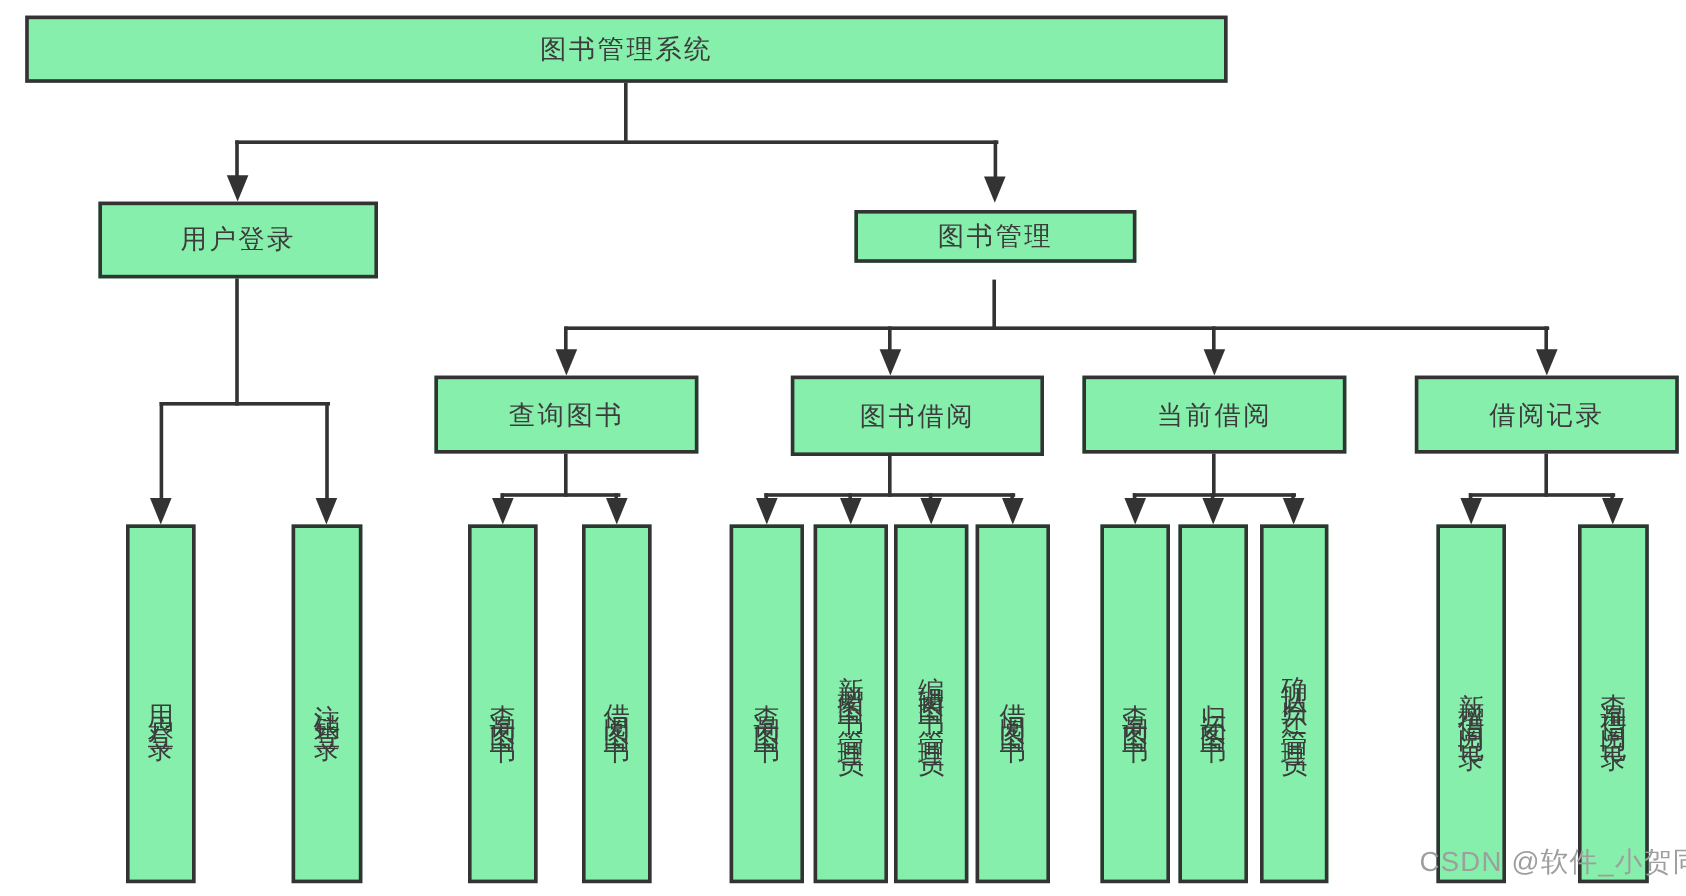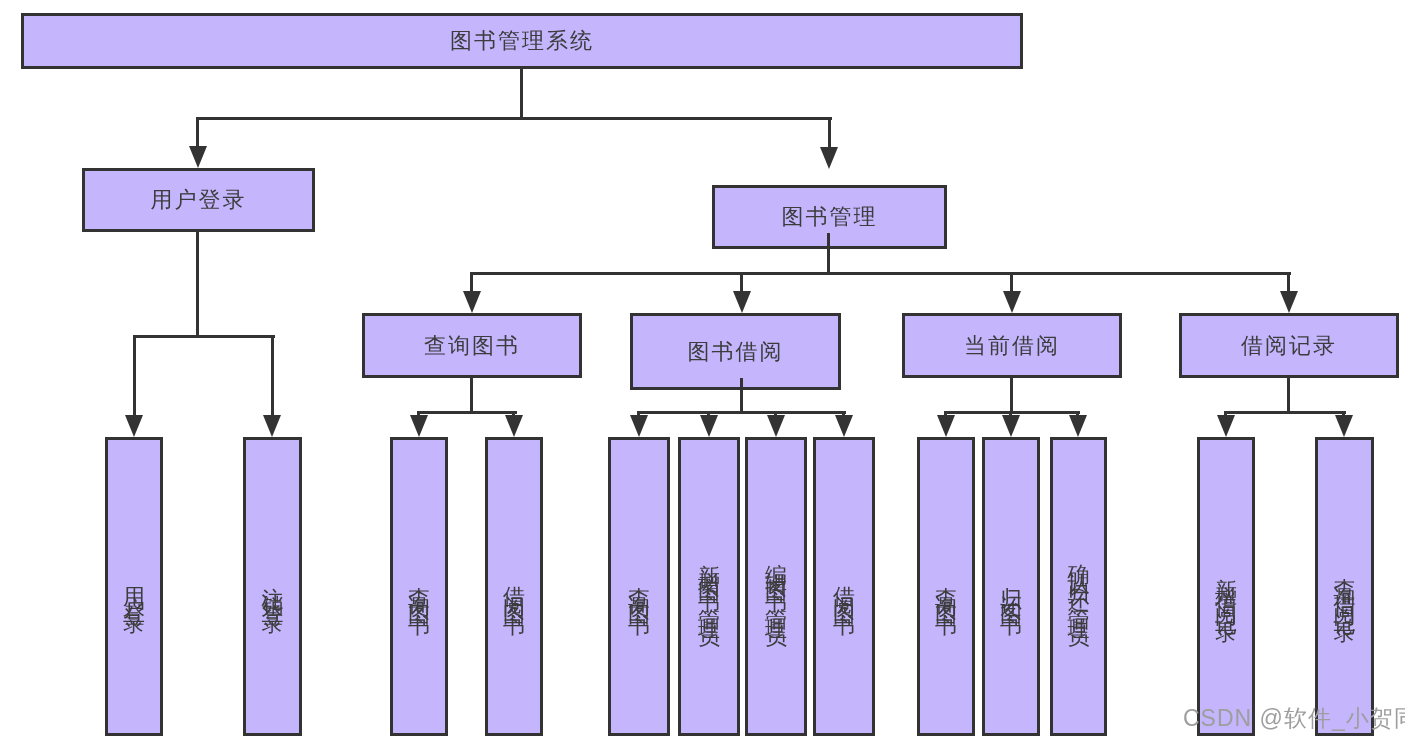--- a/index.html
+++ b/index.html
@@ -8,21 +8,21 @@
     width: 1405px;
     height: 747px;
     background: #ffffff;
     font-family: "Liberation Sans", "DejaVu Sans", sans-serif;
     overflow: hidden;
   }
   .box {
     position: absolute;
     box-sizing: border-box;
     border: 3px solid #333333;
-    background: #c4b5fd;
+    background: #86efac;
     display: flex;
     align-items: center;
     justify-content: center;
     color: #3c3c3c;
   }
   .hlabel {
     font-size: 22px;
     letter-spacing: 2px;
     white-space: nowrap;
     color: #3c3c3c;
@@ -71,21 +71,21 @@
   <div class="line" style="left:520px; top:69px;  width:3px;  height:50px;"></div>
   <div class="line" style="left:196px; top:117px; width:636px; height:3px;"></div>
   <div class="line" style="left:196px; top:117px; width:3px;  height:31px;"></div>
   <div class="arrow" style="left:189px; top:146px;"></div>
   <div class="line" style="left:828px; top:117px; width:3px;  height:31px;"></div>
   <div class="arrow" style="left:820px; top:147px;"></div>
 
   <div class="box" style="left:82px; top:168px; width:233px; height:64px;">
     <span class="hlabel">用户登录</span>
   </div>
-  <div class="box" style="left:712px; top:185px; width:235px; height:64px;font-family:Liberation Mono, monospace;">
+  <div class="box" style="left:712px; top:175px; width:235px; height:44px;font-family:Liberation Mono, monospace;">
     <span class="hlabel">图书管理</span>
   </div>
 
   <div class="line" style="left:196px; top:232px; width:3px;  height:106px;"></div>
   <div class="line" style="left:133px; top:335px; width:142px; height:3px;"></div>
   <div class="line" style="left:133px; top:335px; width:3px;  height:82px;"></div>
   <div class="arrow" style="left:125px; top:415px;"></div>
   <div class="line" style="left:271px; top:335px; width:3px;  height:82px;"></div>
   <div class="arrow" style="left:263px; top:415px;"></div>
 
@@ -96,21 +96,21 @@
   <div class="line" style="left:740px;  top:272px; width:3px; height:21px;"></div>
   <div class="arrow" style="left:733px;  top:291px;"></div>
   <div class="line" style="left:1010px; top:272px; width:3px; height:21px;"></div>
   <div class="arrow" style="left:1003px; top:291px;"></div>
   <div class="line" style="left:1287px; top:272px; width:3px; height:21px;"></div>
   <div class="arrow" style="left:1280px; top:291px;"></div>
 
   <div class="box" style="left:362px; top:313px; width:220px; height:65px;">
     <span class="hlabel">查询图书</span>
   </div>
-  <div class="box" style="left:630px; top:313px; width:211px; height:77px;font-family:Liberation Mono, monospace;">
+  <div class="box" style="left:659px; top:313px; width:211px; height:67px;font-family:Liberation Mono, monospace;">
     <span class="hlabel">图书借阅</span>
   </div>
   <div class="box" style="left:902px; top:313px; width:220px; height:65px;">
     <span class="hlabel">当前借阅</span>
   </div>
   <div class="box" style="left:1179px; top:313px; width:220px; height:65px;">
     <span class="hlabel">借阅记录</span>
   </div>
 
   <div class="line" style="left:470px; top:378px; width:3px; height:36px;"></div>

